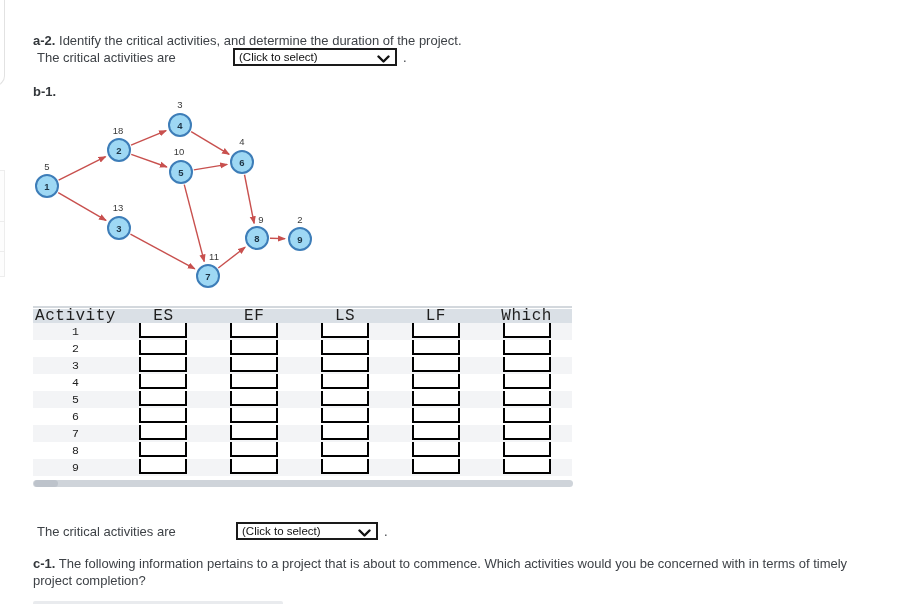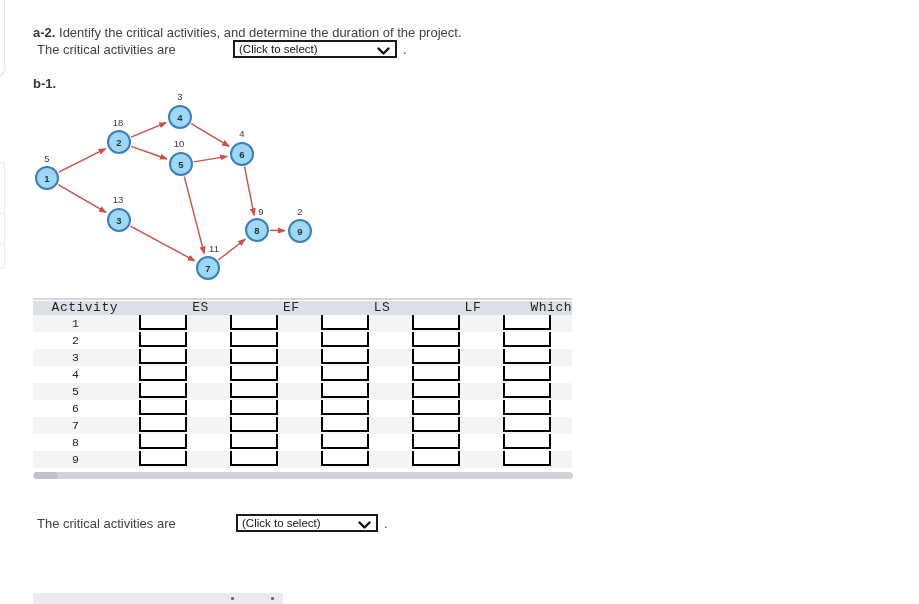--- a/index.html
+++ b/index.html
@@ -4,21 +4,21 @@
 <style>
   * { margin:0; padding:0; box-sizing:border-box; }
   html,body { width:919px; height:604px; }
   body {
     font-family:"Liberation Sans", sans-serif;
     background:#ffffff;
     color:#3e4247;
     overflow:hidden;
     position:relative;
   }
-  .page { position:absolute; inset:0; background:#fff; }
+  .page { position:absolute; inset:0; background:#fff;margin-top:8px; }
 
   
   .card-corner {
     position:absolute; left:-26px; top:-14px; width:31px; height:92px;
     border-right:1px solid #e2e2e2; border-bottom:1px solid #e2e2e2;
     border-bottom-right-radius:10px; background:#fff;
   }
   .edge-box { position:absolute; left:-26px; width:31px; border:1px solid #ededed; background:#fdfdfd; }
 
   .txt { font-size:13px; line-height:16px; color:#3e4247; white-space:nowrap; }
@@ -35,21 +35,21 @@
   .dropdown svg { position:absolute; right:5px; top:5px; }
 
   
   #diagram-svg { position:absolute; left:20px; top:85px; }
 
   
   .tbl-strip { position:absolute; left:33px; top:298px; width:539px; height:2px; background:#d3d8dd; }
   .acttable { position:absolute; left:33px; top:301px; width:539px; font-family:"Liberation Mono", monospace; }
   .thead { display:grid; grid-template-columns:85px repeat(5,1fr); height:14px; background:#dae0e6; }
   .thead .th {
-    font-size:13px; line-height:14px; text-align:right; color:#1f1f1f;
+    font-size:16px; line-height:14px; text-align:center; color:#1f1f1f;
     letter-spacing:0.5px;
   }
   .trow { display:grid; grid-template-columns:85px repeat(5,1fr); height:17px; }
   .trow:nth-child(even) { background:#f3f4f6; }
   .trow .rowlabel { font-size:11.5px; line-height:17px; text-align:center; color:#222; }
   .trow .cell { display:flex; justify-content:center; }
   .trow input {
     width:48px; height:17px; border:2px solid #000; background:#fff;
     padding:0 3px; font-family:"Liberation Mono", monospace; font-size:11px;
     outline:none; border-radius:0;
@@ -330,19 +330,20 @@
 
   <div class="abs txt" style="left:37px; top:516px;">The critical activities are</div>
   <div class="dropdown" style="left:236px; top:514px; width:142px;">
     <span class="val">(Click to select)</span>
     <svg width="13" height="9" viewBox="0 0 13 9">
         <polyline points="1.5,1.5 6.5,6.5 11.5,1.5" fill="none" stroke="#111" stroke-width="2.4" stroke-linecap="round" stroke-linejoin="round"></polyline>
       </svg>
   </div>
   <div class="abs txt" style="left:384px; top:516px;">.</div>
 
+  <div class="abs txt" style="left:33px; top:548px; width:820px; white-space:normal; line-height:16.5px;"><span class="b">c-1.</span> <span>The following information pertains to a project that is about to commence. Which activities would you be concerned with in terms of timely project completion?</span></div>
 
   <div class="bottom-bar">
     <div class="mark" style="left:198px;"></div>
     <div class="mark" style="left:238px;"></div>
   </div>
 
 </div>
 
 </body></html>

